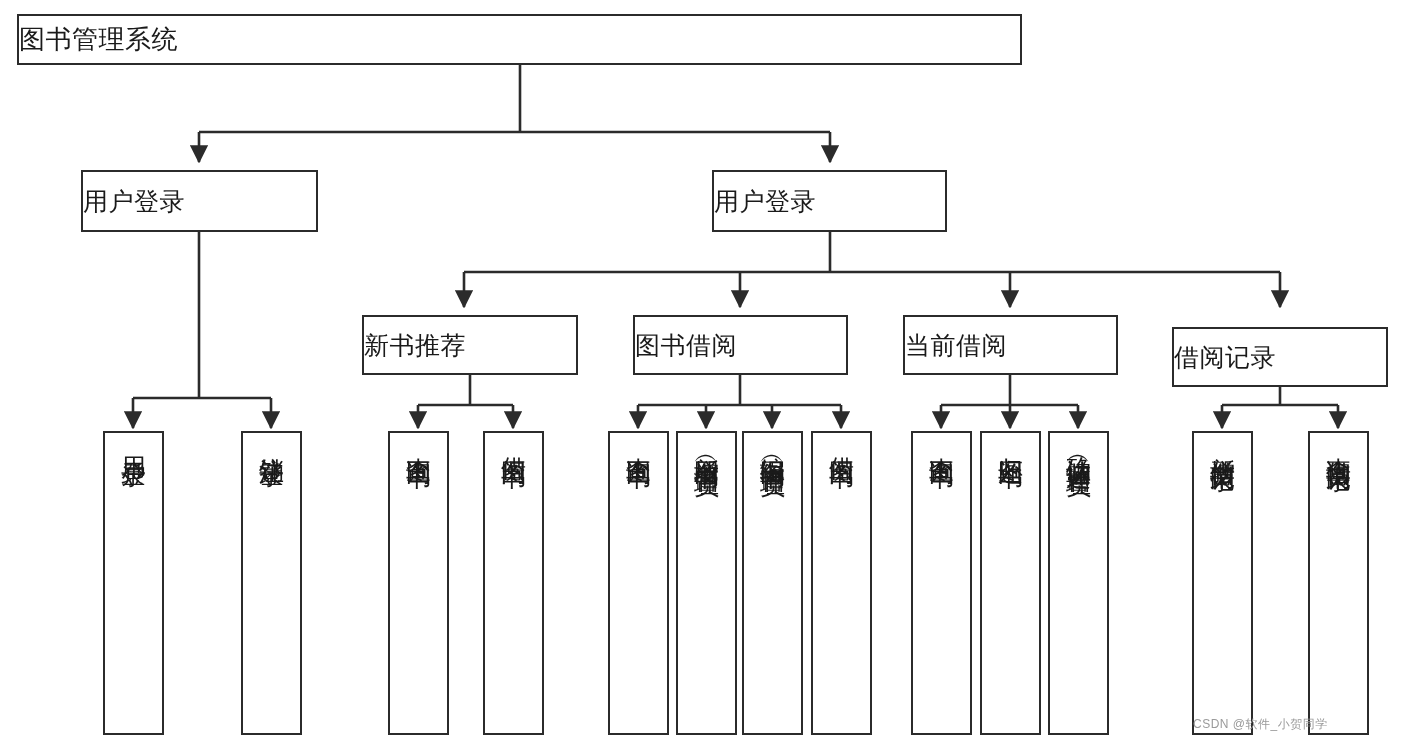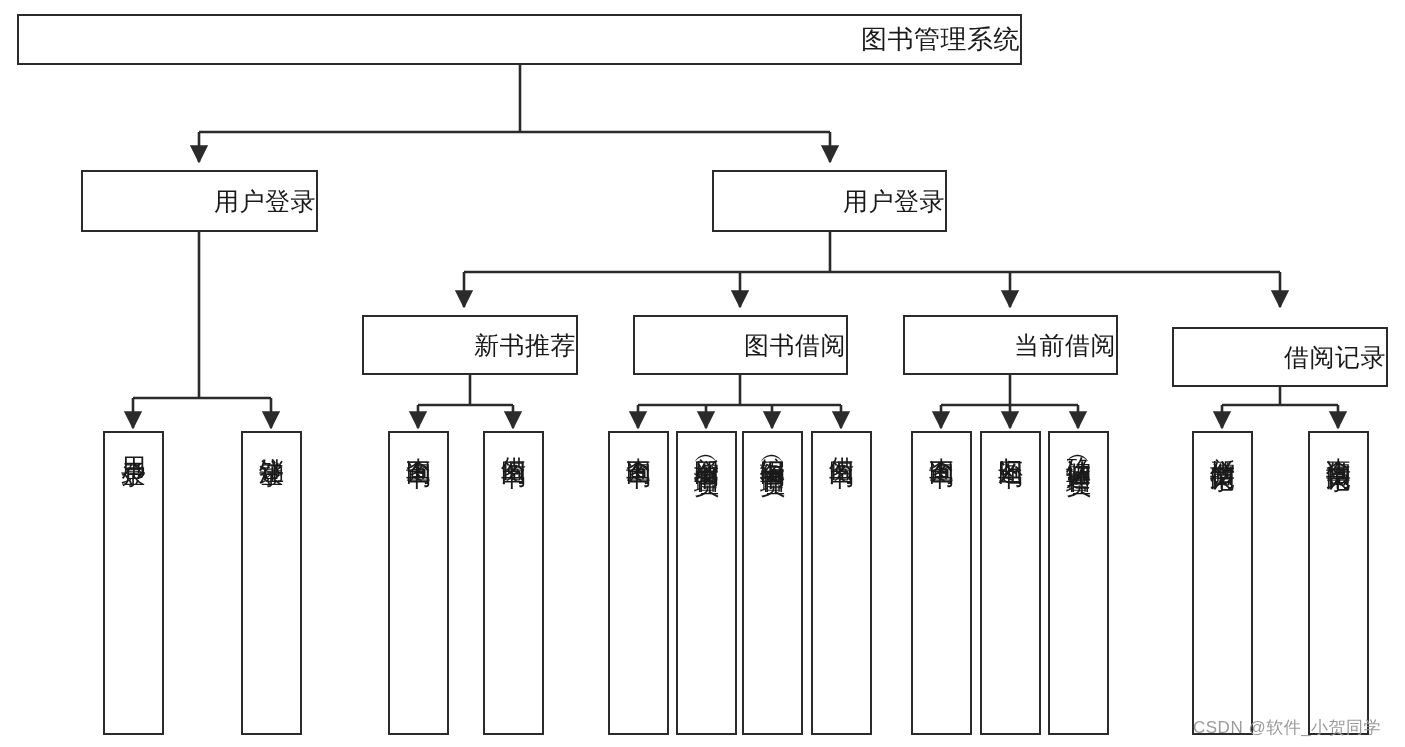--- a/index.html
+++ b/index.html
@@ -25,21 +25,21 @@
     height: 747px;
     pointer-events: none;
   }
   .node {
     position: absolute;
     box-sizing: border-box;
     background: #ffffff;
     border: 2.5px solid #2b2b2b;
     display: flex;
     align-items: center;
-    justify-content: flex-end;
+    justify-content: flex-start;
     overflow: hidden;
   }
   .node .label {
     color: #1a1a1a;
     text-align: center;
     line-height: 1.12;
     letter-spacing: 0.5px;
     white-space: pre-wrap;
   }
   .node.horizontal .label {
@@ -57,21 +57,21 @@
     writing-mode: vertical-rl;
     text-orientation: upright;
     font-size: 25px;
     line-height: 1.0;
     letter-spacing: 2.5px;
     display: block;
   }
   .watermark {
     position: absolute;
     color: #9a9a9a;
-    font-size: 17px;
+    font-size: 12px;
     letter-spacing: 0.5px;
     white-space: nowrap;
     user-select: none;
   }
 </style>
 </head>
 <body>
 
 <div id="diagram-root">
 
@@ -138,21 +138,21 @@
   </div>
 
   <div class="node horizontal" style="left:362px; top:315px; width:216px; height:60px;">
     <span class="label">新书推荐</span>
   </div>
 
   <div class="node horizontal" style="left:633px; top:315px; width:215px; height:60px;">
     <span class="label">图书借阅</span>
   </div>
 
-  <div class="node horizontal" style="left:903px; top:315px; width:215px; height:60px;padding-left:38px;">
+  <div class="node horizontal" style="left:903px; top:315px; width:215px; height:60px;">
     <span class="label">当前借阅</span>
   </div>
 
   <div class="node horizontal" style="left:1172px; top:315px; width:216px; height:60px;margin-top:12px;">
     <span class="label">借阅记录</span>
   </div>
 
   <div class="node vertical" style="left:103px; top:431px; width:61px; height:304px;">
     <span class="label">用户登录</span>
   </div>

